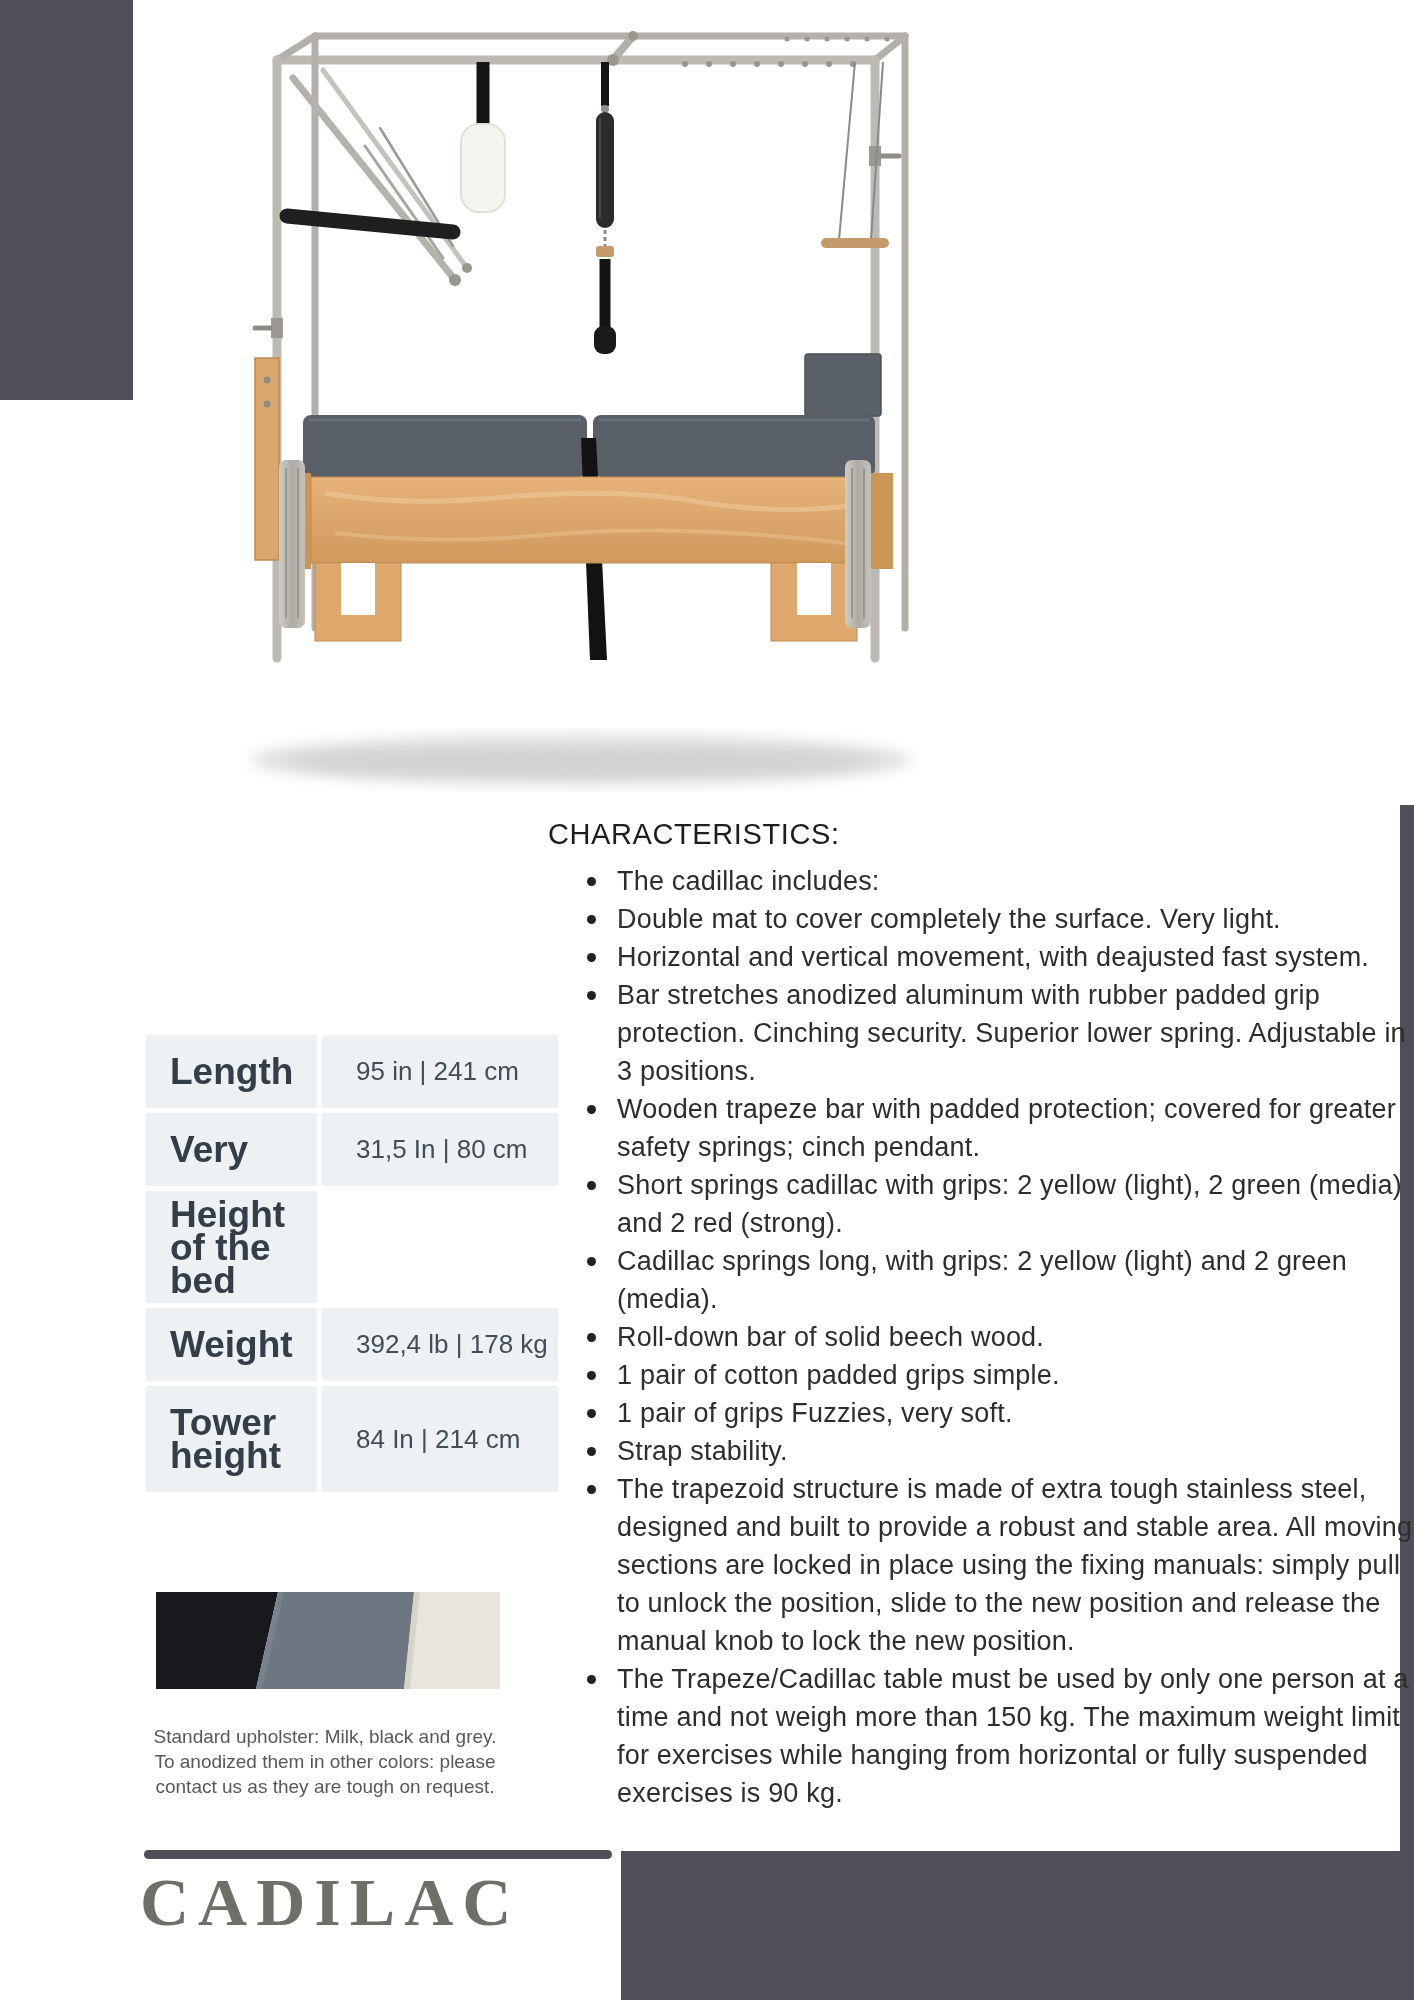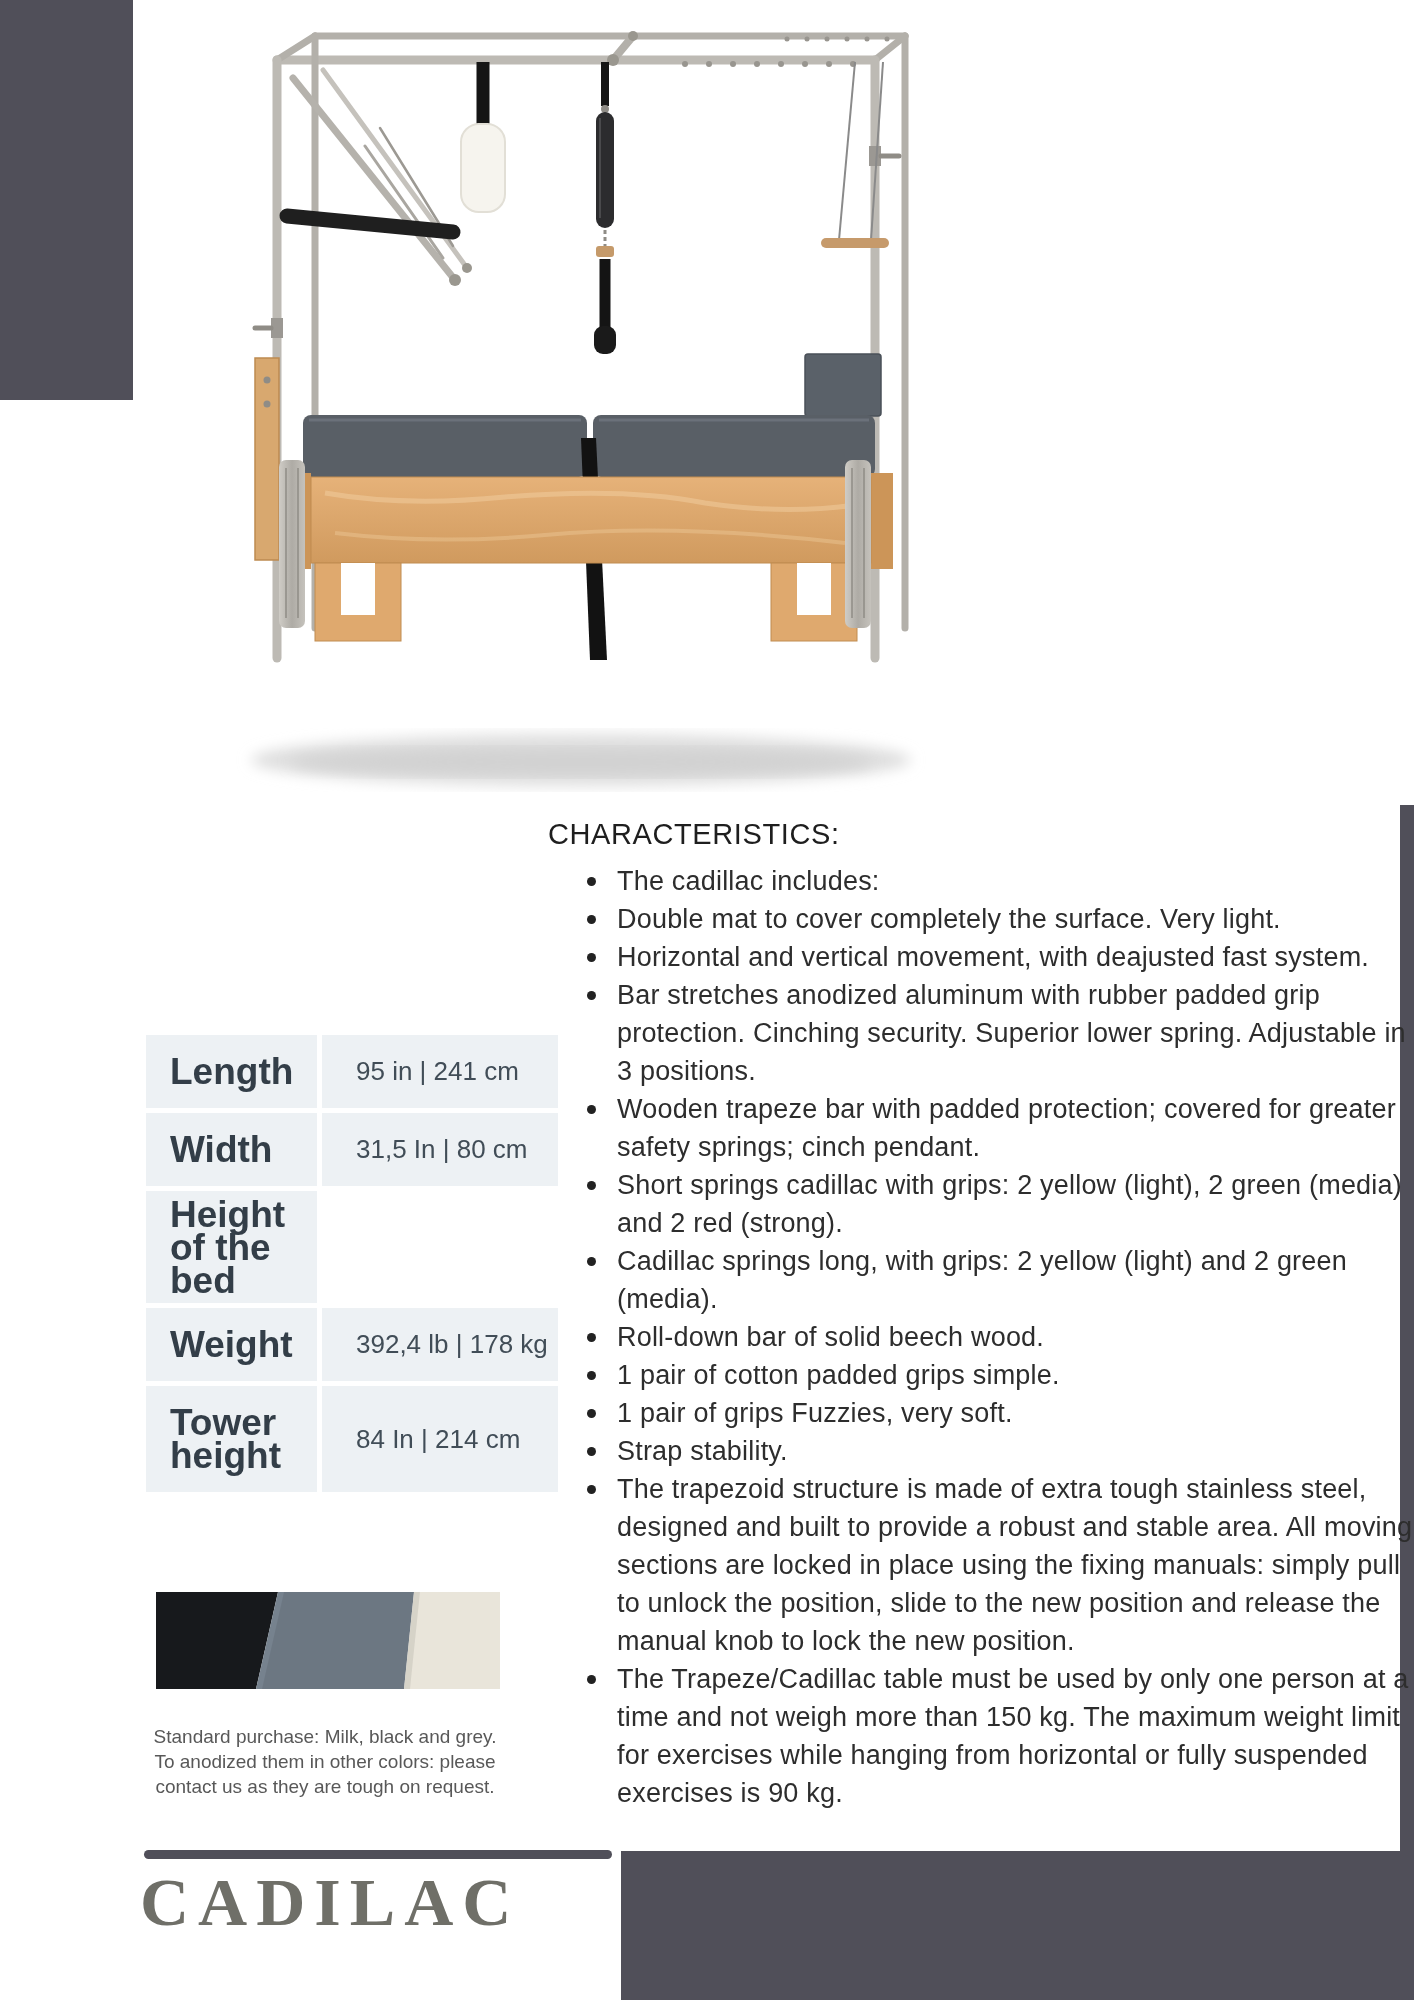--- a/index.html
+++ b/index.html
@@ -231,21 +231,21 @@
     <span>The Trapeze/Cadillac table must be used by only one person at a time and not weigh more than 150 kg. The maximum weight limit for exercises while hanging from horizontal or fully suspended exercises is 90 kg.</span>
   </li>
   </ul>
 
 <div class="spec-table" id="spec-table">
     <div class="spec-row">
     <div class="spec-cell spec-label">Length</div>
     <div class="spec-cell spec-value">95 in | 241 cm</div>
   </div>
     <div class="spec-row">
-    <div class="spec-cell spec-label">Width</div>
+    <div class="spec-cell spec-label">Very</div>
     <div class="spec-cell spec-value">31,5 In | 80 cm</div>
   </div>
     <div class="spec-row">
     <div class="spec-cell spec-label">Height of the bed</div>
   </div>
     <div class="spec-row">
     <div class="spec-cell spec-label">Weight</div>
     <div class="spec-cell spec-value">392,4 lb | 178 kg</div>
   </div>
     <div class="spec-row">
@@ -256,19 +256,19 @@
 
 <div class="swatch-wrap">
   <svg width="344" height="97" viewBox="0 0 344 97" xmlns="http://www.w3.org/2000/svg">
     <polygon points="0,0 122,0 100,97 0,97" fill="#17191c"></polygon>
     <polygon points="122,0 258,0 248,97 100,97" fill="#76828e"></polygon>
     <polygon points="258,0 344,0 344,97 248,97" fill="#e9e5da"></polygon>
     <polygon points="122,0 258,0 248,97 100,97" fill="#000000" opacity="0.08" transform="translate(6,0)"></polygon>
   </svg>
 </div>
 <div class="upholstery-caption" id="upholstery-caption">
-    <div>Standard purchase: Milk, black and grey.</div>
+    <div>Standard upholster: Milk, black and grey.</div>
     <div>To anodized them in other colors: please</div>
     <div>contact us as they are tough on request.</div>
   </div>
 
 <div class="divider-bar" style="background: rgb(80, 79, 89);"></div>
 <div class="page-title" style="color: rgb(111, 111, 104);">CADILAC</div>
 
 </body></html>

